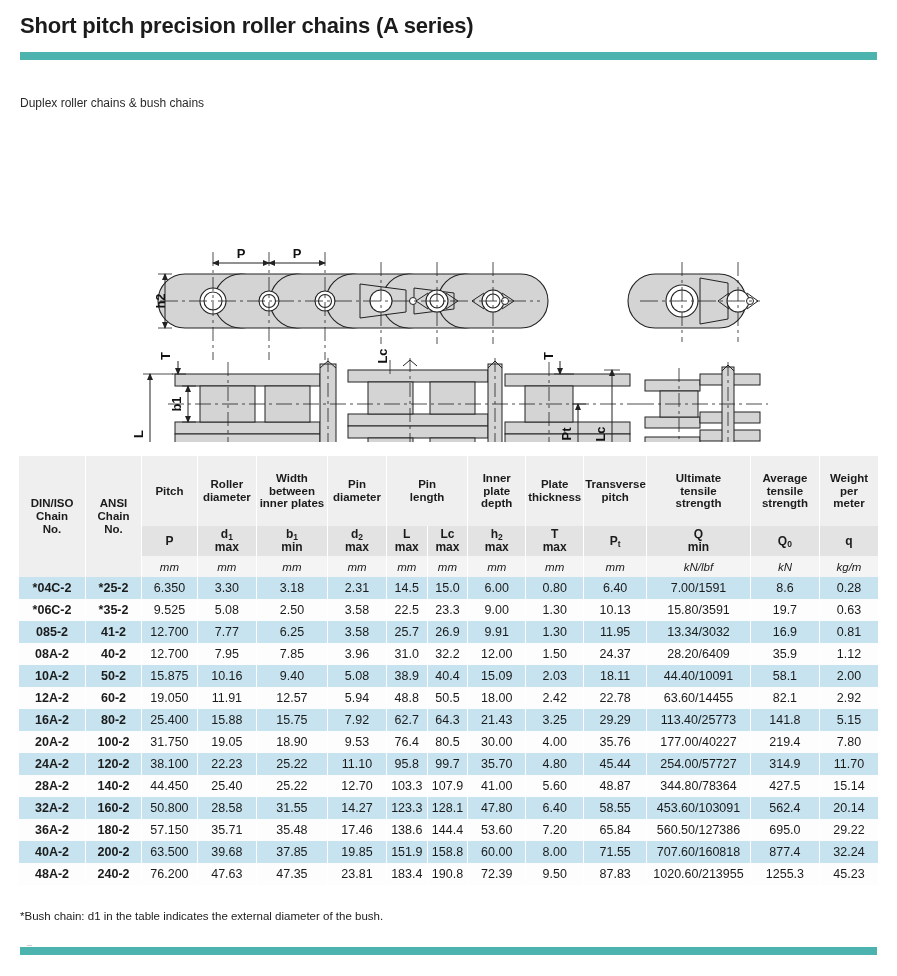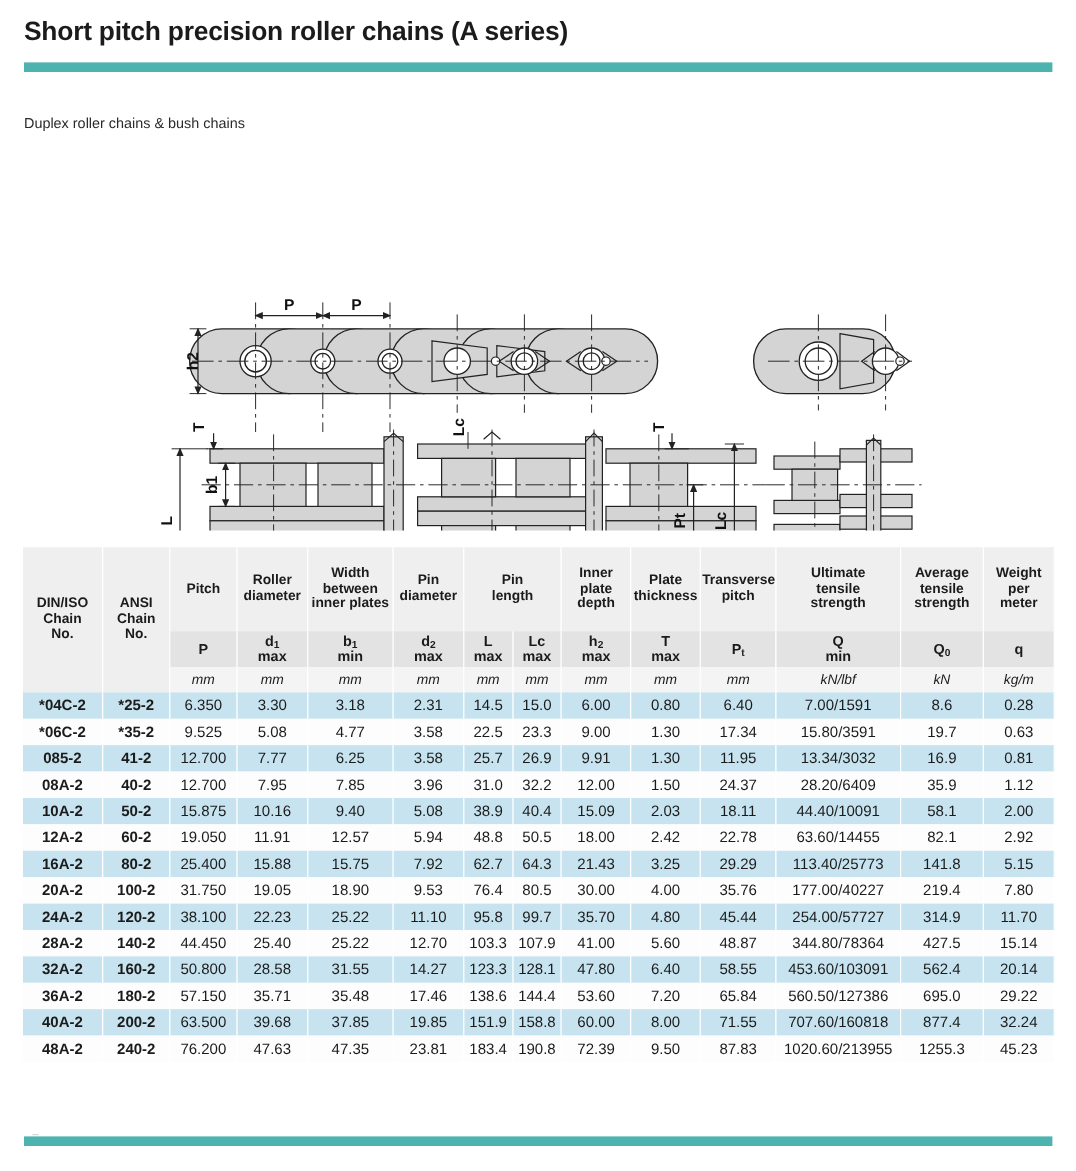--- a/index.html
+++ b/index.html
@@ -447,27 +447,27 @@
             <td>6.40</td>
             <td>7.00/1591</td>
             <td>8.6</td>
             <td>0.28</td>
           </tr>
           <tr class="even">
             <td class="id">*06C-2</td>
             <td class="id">*35-2</td>
             <td>9.525</td>
             <td>5.08</td>
-            <td>4.77</td>
+            <td>2.50</td>
             <td>3.58</td>
             <td>22.5</td>
             <td>23.3</td>
             <td>9.00</td>
             <td>1.30</td>
-            <td>17.34</td>
+            <td>10.13</td>
             <td>15.80/3591</td>
             <td>19.7</td>
             <td>0.63</td>
           </tr>
           <tr class="odd">
             <td class="id">085-2</td>
             <td class="id">41-2</td>
             <td>12.700</td>
             <td>7.77</td>
             <td>6.25</td>
@@ -654,15 +654,16 @@
             <td>9.50</td>
             <td>87.83</td>
             <td>1020.60/213955</td>
             <td>1255.3</td>
             <td>45.23</td>
           </tr>
         </tbody>
     </table>
   </div>
 
+  <div class="note">*Bush chain: d1 in the table indicates the external diameter of the bush.</div>
   <div class="tick">_</div>
   <div class="rule rule-bottom"></div>
 </div>
 
 </body></html>

